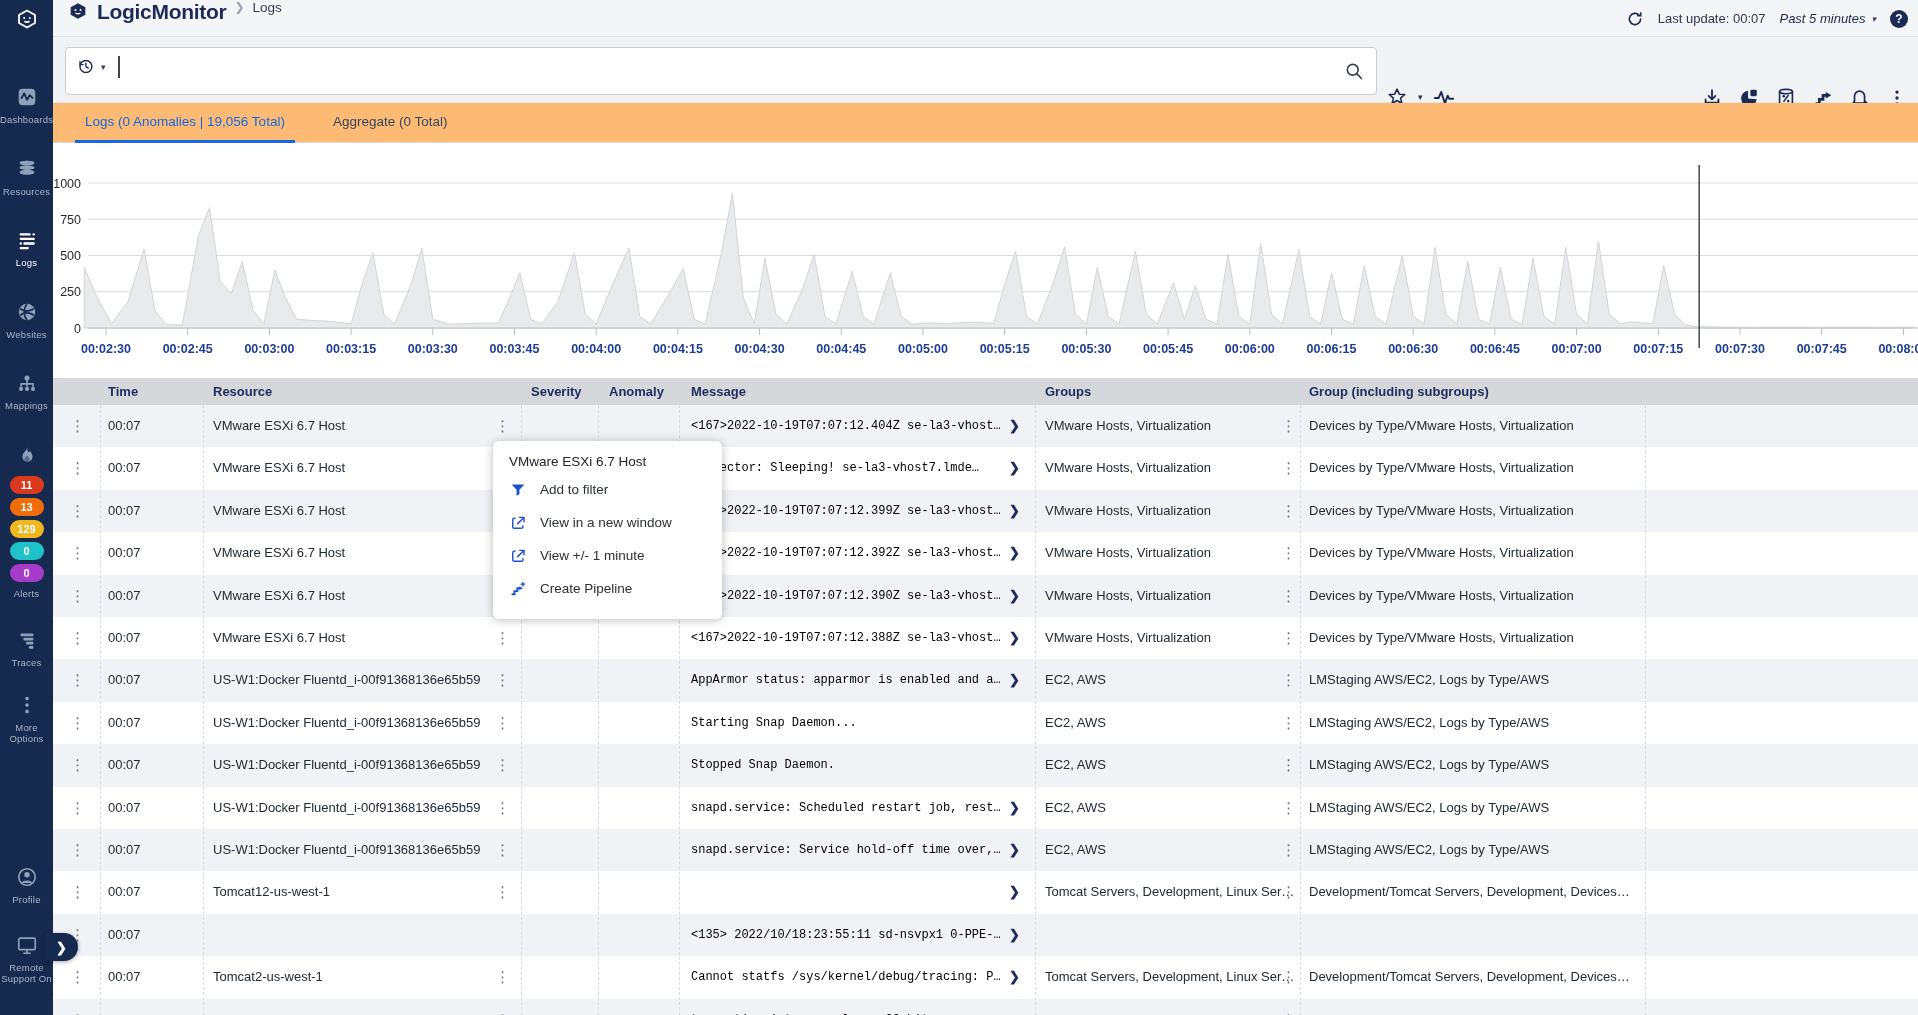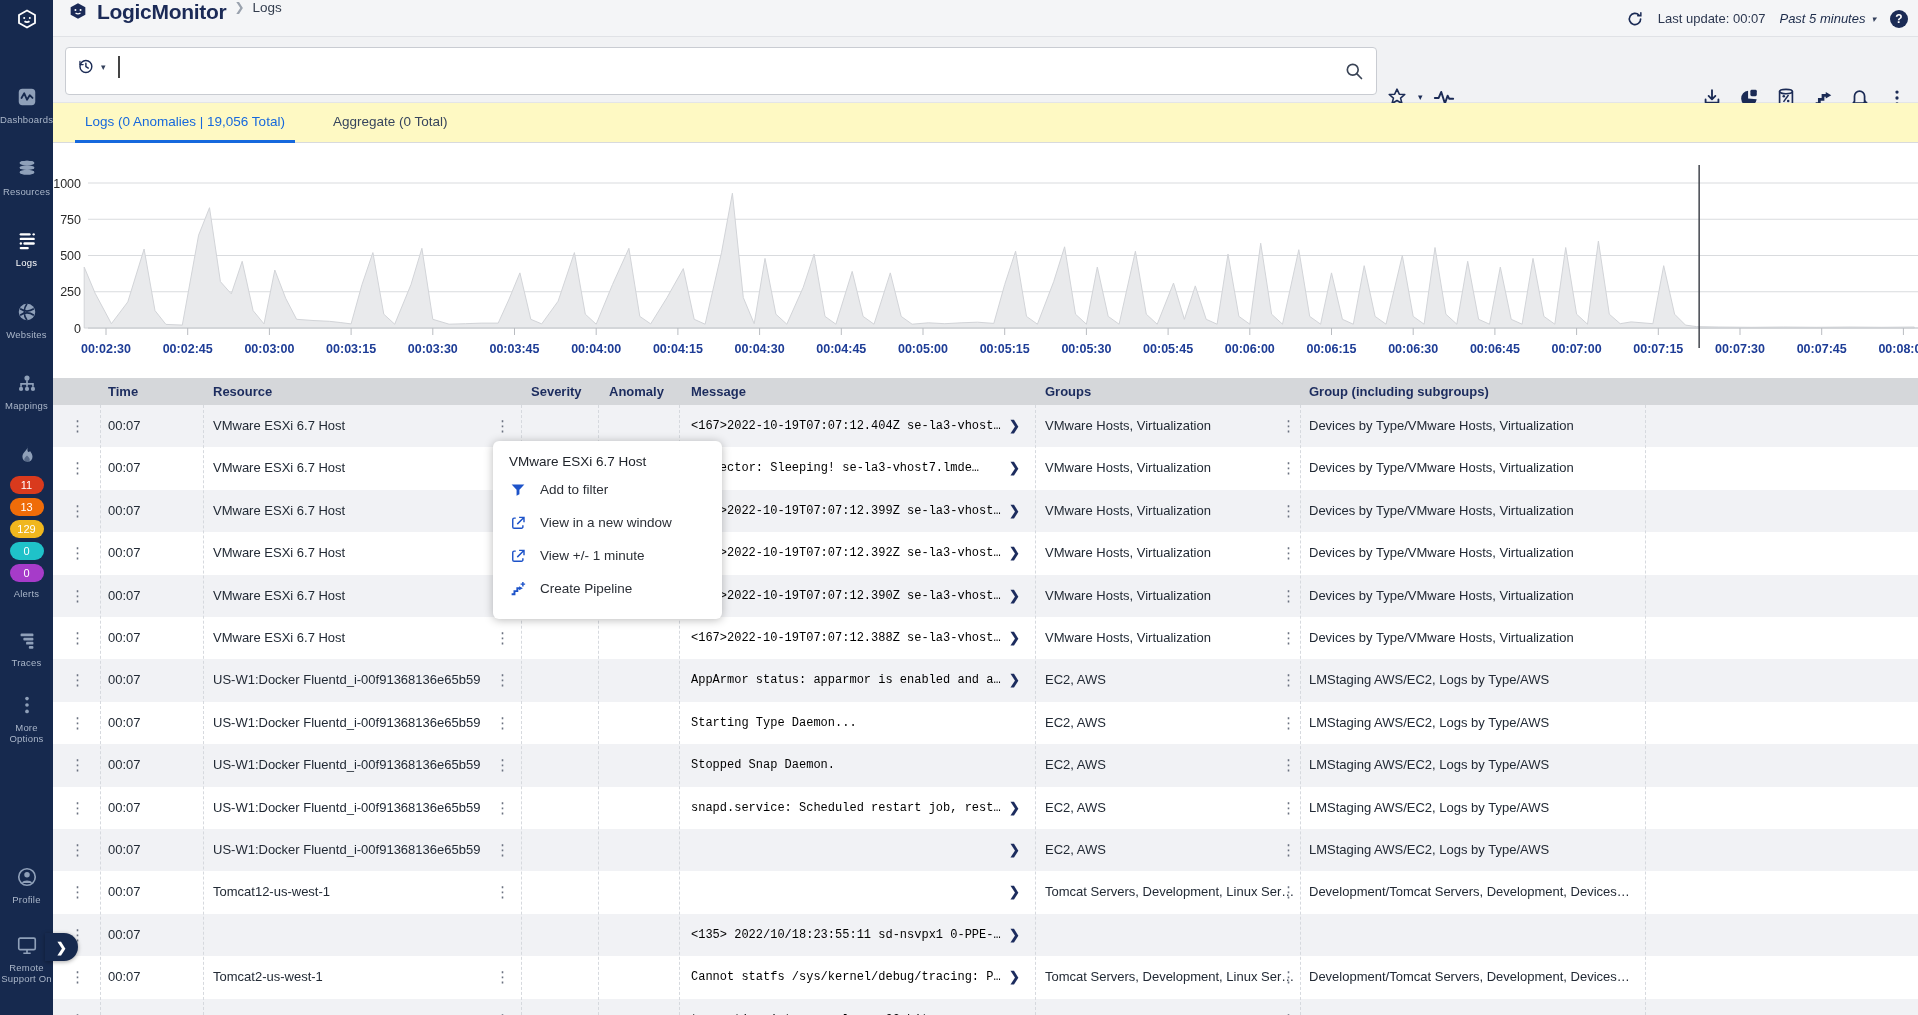--- a/index.html
+++ b/index.html
@@ -7,21 +7,21 @@
        font-family:"Liberation Sans",sans-serif;color:#222;}
   .icon{display:inline-flex;align-items:center;justify-content:center;}
   .icon svg{display:block;}
 
   
   #sidebar{position:absolute;left:0;top:0;width:53px;height:1015px;background:#16294e;z-index:30;}
   #logo-tile{position:absolute;left:0;top:0;width:53px;height:37px;display:flex;align-items:center;justify-content:center;color:#fff;}
   .nav-item{position:absolute;left:0;width:53px;display:flex;flex-direction:column;align-items:center;gap:6px;color:#8fa0b9;cursor:pointer;}
   .nav-item .nav-label{font-size:9.5px;line-height:11px;text-align:center;color:#aab6c9;letter-spacing:.2px;}
   .nav-item.active,.nav-item.active .nav-label{color:#ffffff;}
-  .badge{min-width:34px;height:17px;border-radius:9px;color:#fff;font-size:11px;font-weight:normal;
+  .badge{min-width:34px;height:17px;border-radius:9px;color:#fff;font-size:11px;font-weight:bold;
          display:flex;align-items:center;justify-content:center;padding:9px 4px;box-sizing:border-box;}
   .badge-stack{display:flex;flex-direction:column;gap:4px;align-items:center;margin-top:4px;}
   #expand-pill{position:absolute;left:45px;top:933px;width:33px;height:28px;background:#16294e;z-index:31;
                border-radius:0 14px 14px 0;display:flex;align-items:center;justify-content:center;
                color:#fff;font-size:13px;font-weight:bold;box-shadow:0 1px 4px rgba(0,0,0,.35);cursor:pointer;}
 
   
   #topbar{position:absolute;left:53px;top:0;width:1865px;height:37px;background:#f4f5f7;border-bottom:1px solid #e0e2e6;box-sizing:border-box;}
   #brand-row{position:absolute;left:14px;top:0;height:37px;display:flex;align-items:flex-start;gap:8px;}
   #brand-name{font-size:21px;font-weight:bold;color:#1b2a57;letter-spacing:-.3px;}
@@ -37,21 +37,21 @@
   #searchbar{position:absolute;left:53px;top:37px;width:1865px;height:66px;background:#f1f2f4;border-bottom:1px solid #e3e5e8;box-sizing:border-box;}
   #search-box{position:absolute;left:12px;top:10px;width:1312px;height:48px;background:#fff;border:1px solid #c9ccd2;border-radius:4px;box-sizing:border-box;}
   #search-left{position:absolute;left:10px;top:9px;display:flex;align-items:flex-start;gap:6px;color:#1b2b55;}
   #text-cursor{position:absolute;left:52px;top:8px;width:1.5px;height:22px;background:#444;}
   #search-glass{position:absolute;right:12px;top:13px;color:#3a4456;}
   #search-side{position:absolute;left:1333px;top:49px;display:flex;align-items:center;gap:10px;color:#1b2b55;}
   #toolbar-right{position:absolute;right:10px;top:50px;display:flex;align-items:center;gap:15px;color:#1b2b55;}
   .tool-btn{cursor:pointer;}
 
   
-  #tabsrow{position:absolute;left:53px;top:103px;width:1865px;height:40px;background:#fef9c3;border-bottom:1px solid #d8dadd;box-sizing:border-box;padding-left:22px;display:flex;gap:28px;}
+  #tabsrow{position:absolute;left:53px;top:103px;width:1865px;height:40px;background:#fdba74;border-bottom:1px solid #d8dadd;box-sizing:border-box;padding-left:22px;display:flex;gap:28px;}
   .tab{font-size:13.5px;line-height:37px;padding:0 10px;color:#37455d;cursor:pointer;border-bottom:3px solid transparent;box-sizing:border-box;height:40px;}
   .tab.active{color:#1668dd;border-bottom-color:#1668dd;}
 
   
   #chart{position:absolute;left:53px;top:143px;width:1865px;height:235px;background:#fff;}
   #chart svg text{font-family:"Liberation Sans",sans-serif;}
 
   
   #logtable{position:absolute;left:53px;top:378px;width:1865px;height:637px;background:#fff;}
   #thead{position:absolute;left:0;top:0;width:1865px;height:27px;background:#d5d7da;}
@@ -480,21 +480,21 @@
         <div class="rowchev" style="left:956px">❯</div>
         <div class="cell" style="left:992px">EC2, AWS</div>
         <div class="kebab" style="left:1228px">⋮</div>
         <div class="cell" style="left:1256px">LMStaging AWS/EC2, Logs by Type/AWS</div>
       </div>
       <div class="trow" style="top:296.8px">
         <div class="kebab" style="left:17px">⋮</div>
         <div class="cell" style="left:55px">00:07</div>
         <div class="cell" style="left:160px">US-W1:Docker Fluentd_i-00f91368136e65b59</div>
         <div class="kebab" style="left:442px">⋮</div>
-        <div class="cell mono" style="left:638px">Starting Type Daemon...</div>
+        <div class="cell mono" style="left:638px">Starting Snap Daemon...</div>
         <div class="cell" style="left:992px">EC2, AWS</div>
         <div class="kebab" style="left:1228px">⋮</div>
         <div class="cell" style="left:1256px">LMStaging AWS/EC2, Logs by Type/AWS</div>
       </div>
       <div class="trow shade" style="top:339.2px">
         <div class="kebab" style="left:17px">⋮</div>
         <div class="cell" style="left:55px">00:07</div>
         <div class="cell" style="left:160px">US-W1:Docker Fluentd_i-00f91368136e65b59</div>
         <div class="kebab" style="left:442px">⋮</div>
         <div class="cell mono" style="left:638px">Stopped Snap Daemon.</div>
@@ -511,20 +511,21 @@
         <div class="rowchev" style="left:956px">❯</div>
         <div class="cell" style="left:992px">EC2, AWS</div>
         <div class="kebab" style="left:1228px">⋮</div>
         <div class="cell" style="left:1256px">LMStaging AWS/EC2, Logs by Type/AWS</div>
       </div>
       <div class="trow shade" style="top:424.0px">
         <div class="kebab" style="left:17px">⋮</div>
         <div class="cell" style="left:55px">00:07</div>
         <div class="cell" style="left:160px">US-W1:Docker Fluentd_i-00f91368136e65b59</div>
         <div class="kebab" style="left:442px">⋮</div>
+        <div class="cell mono" style="left:638px">snapd.service: Service hold-off time over,…</div>
         <div class="rowchev" style="left:956px">❯</div>
         <div class="cell" style="left:992px">EC2, AWS</div>
         <div class="kebab" style="left:1228px">⋮</div>
         <div class="cell" style="left:1256px">LMStaging AWS/EC2, Logs by Type/AWS</div>
       </div>
       <div class="trow" style="top:466.4px">
         <div class="kebab" style="left:17px">⋮</div>
         <div class="cell" style="left:55px">00:07</div>
         <div class="cell" style="left:160px">Tomcat12-us-west-1</div>
         <div class="kebab" style="left:442px">⋮</div>

